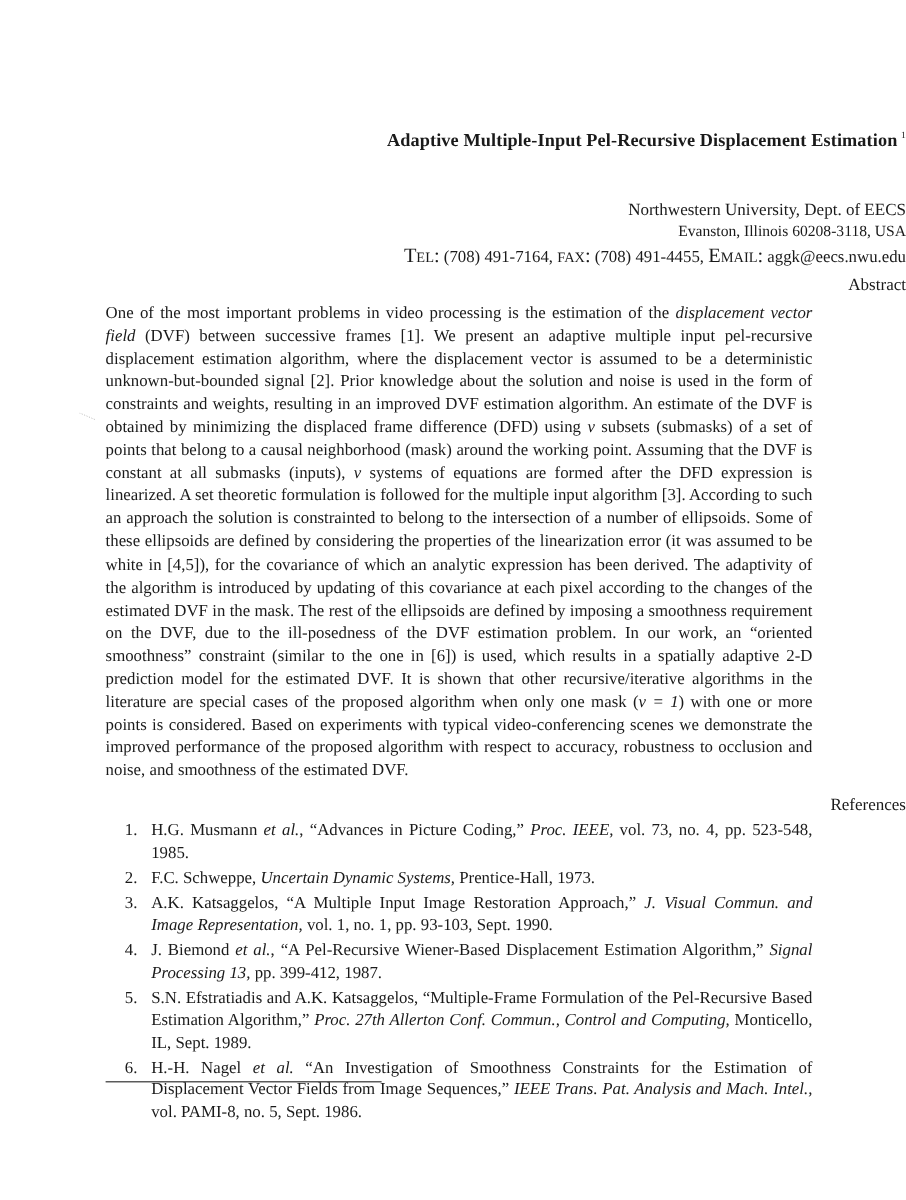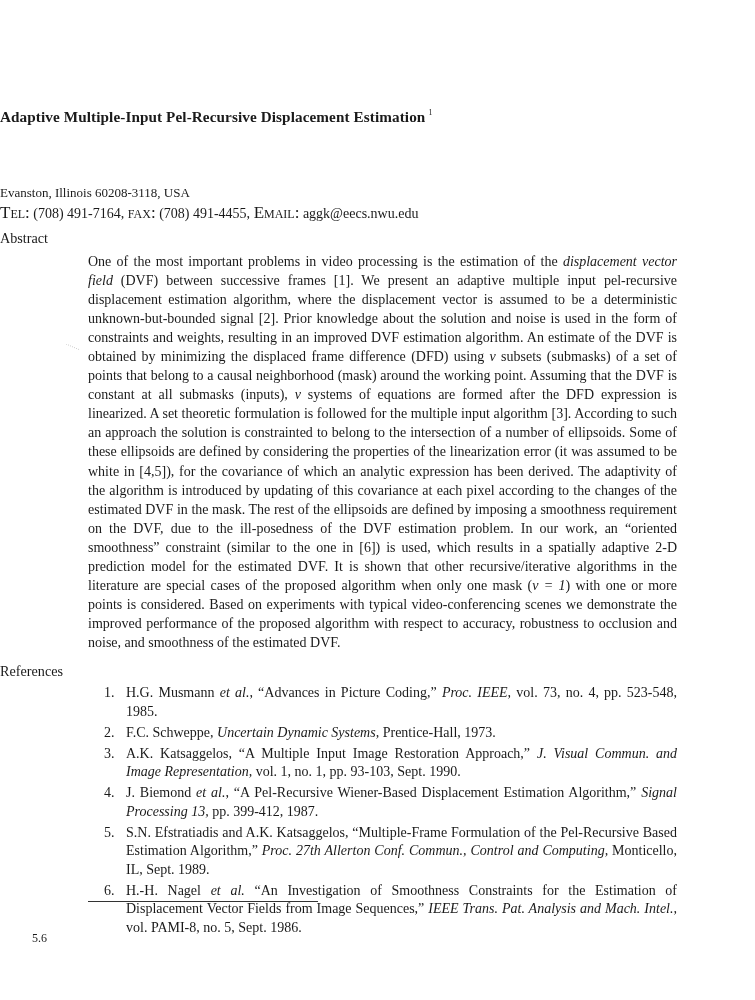--- a/index.html
+++ b/index.html
@@ -2,21 +2,21 @@
 <html><head>
   <meta charset="utf-8">
   <style>
     html, body { margin: 0; padding: 0; background: #ffffff; }
     body {
       width: 755px; height: 1000px; position: relative; overflow: hidden;
       font-family: "Liberation Serif", "DejaVu Serif", serif;
       color: #1a1a1a;
     }
     .page { position: absolute; left: 0; top: 0; width: 755px; height: 1000px; }
-    .center { position: absolute; left: 0; width: 755px; text-align: left; }
+    .center { position: absolute; left: 0; width: 755px; text-align: right; }
     .title { top: 108px; font-weight: bold; font-size: 15.2px; letter-spacing: 0.1px; }
     .title sup { font-size: 8px; font-weight: normal; vertical-align: 7px; margin-left: 3px; }
     .authors { top: 139px; font-size: 14.2px; }
     .affil1 { top: 167px; font-size: 14.2px; }
     .affil2 { top: 185px; font-size: 13px; }
     .contact { top: 203px; font-size: 14px; }
     .contact .sc { font-variant: small-caps; font-size: 17px; }
     .abstract-heading { top: 230px; font-size: 14.2px; }
     .abstract {
       position: absolute; left: 88px; top: 252px; width: 589px;
@@ -43,20 +43,21 @@
     .margin-mark { position: absolute; left: 66px; top: 344px; width: 14px; height: 6px; }
   </style>
 </head>
 <body>
 
 <div class="page">
 
   <div class="center title"><span>Adaptive Multiple-Input Pel-Recursive Displacement Estimation</span><sup>1</sup></div>
 
 
+  <div class="center affil1">Northwestern University, Dept. of EECS</div>
   <div class="center affil2">Evanston, Illinois 60208-3118, USA</div>
 
   <div class="center contact"><span class="sc">Tel:</span><span> (708) 491-7164, </span><span class="sc">fax:</span><span> (708) 491-4455, </span><span class="sc">Email:</span><span> aggk@eecs.nwu.edu</span></div>
 
   <div class="center abstract-heading">Abstract</div>
 
   <div class="abstract">
     <p><span>One of the most important problems in video processing is the estimation of the </span><i>displacement vector field</i><span> (DVF) between successive frames [1]. We present an adaptive multiple input pel-recursive displacement estimation algorithm, where the displacement vector is assumed to be a deterministic unknown-but-bounded signal [2]. Prior knowledge about the solution and noise is used in the form of constraints and weights, resulting in an improved DVF estimation algorithm. An estimate of the DVF is obtained by minimizing the displaced frame difference (DFD) using </span><i>ν</i><span> subsets (submasks) of a set of points that belong to a causal neighborhood (mask) around the working point. Assuming that the DVF is constant at all submasks (inputs), </span><i>ν</i><span> systems of equations are formed after the DFD expression is linearized. A set theoretic formulation is followed for the multiple input algorithm [3]. According to such an approach the solution is constrainted to belong to the intersection of a number of ellipsoids. Some of these ellipsoids are defined by considering the properties of the linearization error (it was assumed to be white in [4,5]), for the covariance of which an analytic expression has been derived. The adaptivity of the algorithm is introduced by updating of this covariance at each pixel according to the changes of the estimated DVF in the mask. The rest of the ellipsoids are defined by imposing a smoothness requirement on the DVF, due to the ill-posedness of the DVF estimation problem. In our work, an “oriented smoothness” constraint (similar to the one in [6]) is used, which results in a spatially adaptive 2-D prediction model for the estimated DVF. It is shown that other recursive/iterative algorithms in the literature are special cases of the proposed algorithm when only one mask (</span><i>ν = 1</i><span>) with one or more points is considered. Based on experiments with typical video-conferencing scenes we demonstrate the improved performance of the proposed algorithm with respect to accuracy, robustness to occlusion and noise, and smoothness of the estimated DVF.</span></p>
   </div>
 

